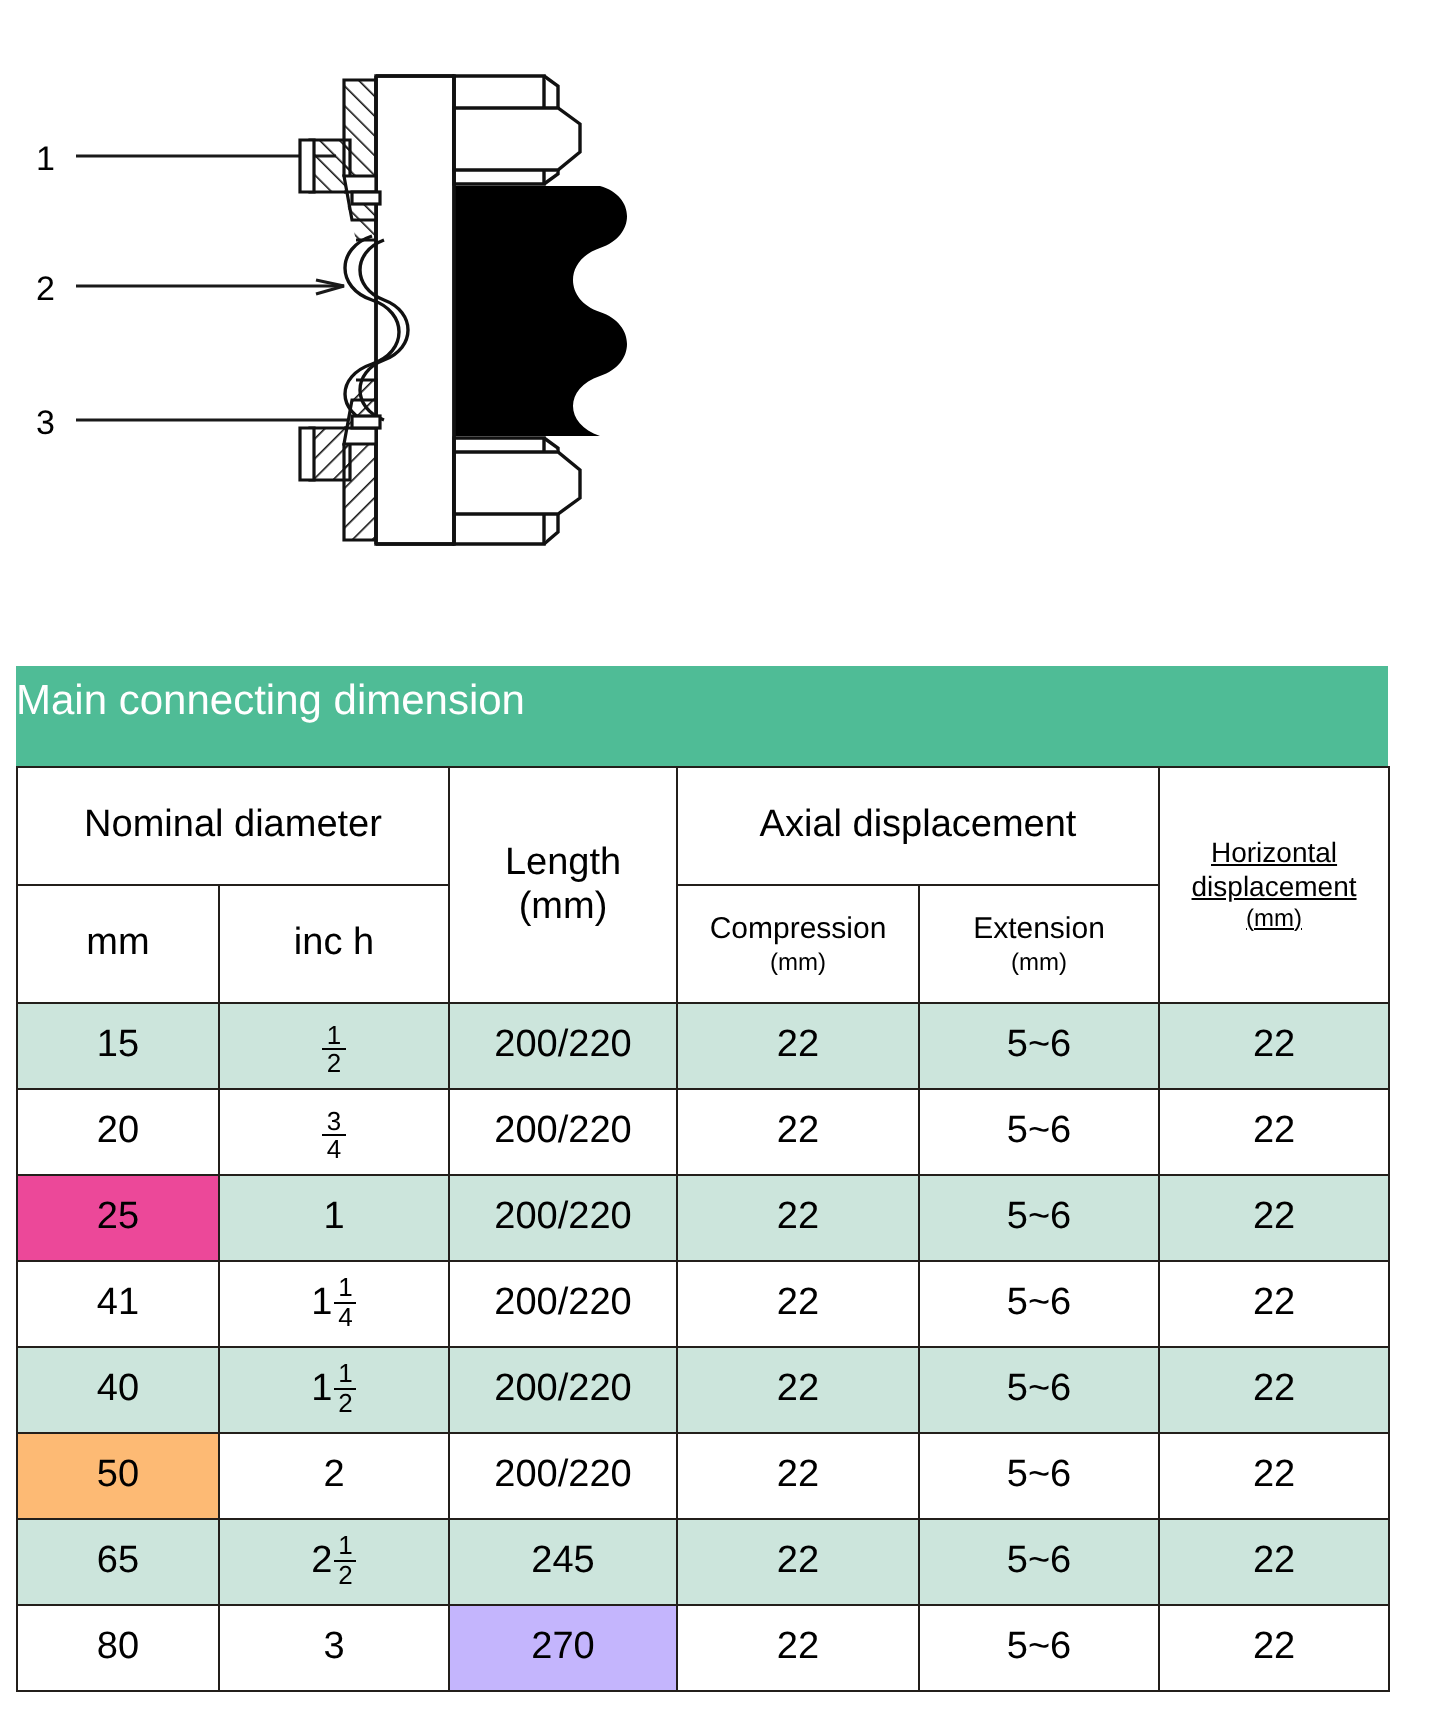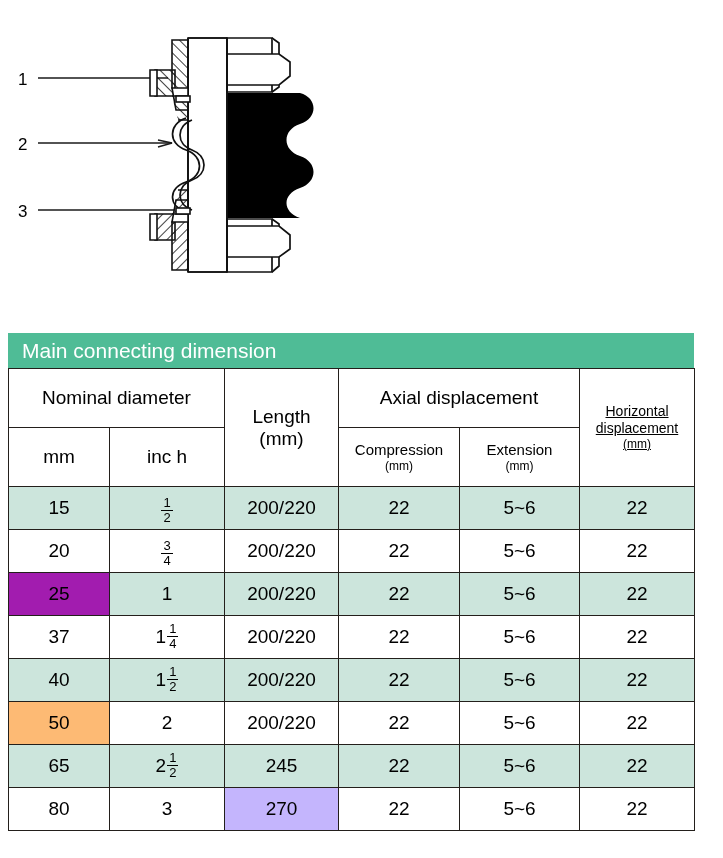--- a/index.html
+++ b/index.html
@@ -47,23 +47,22 @@
   }
 
   
   #dim-table-wrap {
     position: absolute;
     left: 8px;
     top: 333px;
     width: 686px;
   }
   #table-banner {
-    height: 35px;
+    height: 50px;
     line-height: 35px;
-    padding-left: 14px;
     font-size: 21px;
     color: #ffffff;
     box-sizing: border-box;
     white-space: nowrap;
   }
   table.dim {
     border-collapse: collapse;
     width: 686px;
     table-layout: fixed;
     background: #fff;
@@ -293,29 +292,29 @@
                 <span class="num">3</span>
                 <span class="den">4</span>
               </span>
             </span></td>
           <td class="body-cell" style="background: rgb(255, 255, 255);">200/220</td>
           <td class="body-cell" style="background: rgb(255, 255, 255);">22</td>
           <td class="body-cell" style="background: rgb(255, 255, 255);">5~6</td>
           <td class="body-cell" style="background: rgb(255, 255, 255);">22</td>
         </tr>
         <tr>
-          <td class="body-cell" style="background: #a21caf;">25</td>
+          <td class="body-cell" style="background: #ec4899;">25</td>
           <td class="body-cell" style="background: rgb(204, 229, 220);"><span class="whole">1</span></td>
           <td class="body-cell" style="background: rgb(204, 229, 220);">200/220</td>
           <td class="body-cell" style="background: rgb(204, 229, 220);">22</td>
           <td class="body-cell" style="background: rgb(204, 229, 220);">5~6</td>
           <td class="body-cell" style="background: rgb(204, 229, 220);">22</td>
         </tr>
         <tr>
-          <td class="body-cell" style="background: rgb(255, 255, 255);">37</td>
+          <td class="body-cell" style="background: rgb(255, 255, 255);">41</td>
           <td class="body-cell" style="background: rgb(255, 255, 255);"><span class="mixed">
               <span class="whole">1</span>
               <span class="frac">
                 <span class="num">1</span>
                 <span class="den">4</span>
               </span>
             </span></td>
           <td class="body-cell" style="background: rgb(255, 255, 255);">200/220</td>
           <td class="body-cell" style="background: rgb(255, 255, 255);">22</td>
           <td class="body-cell" style="background: rgb(255, 255, 255);">5~6</td>

